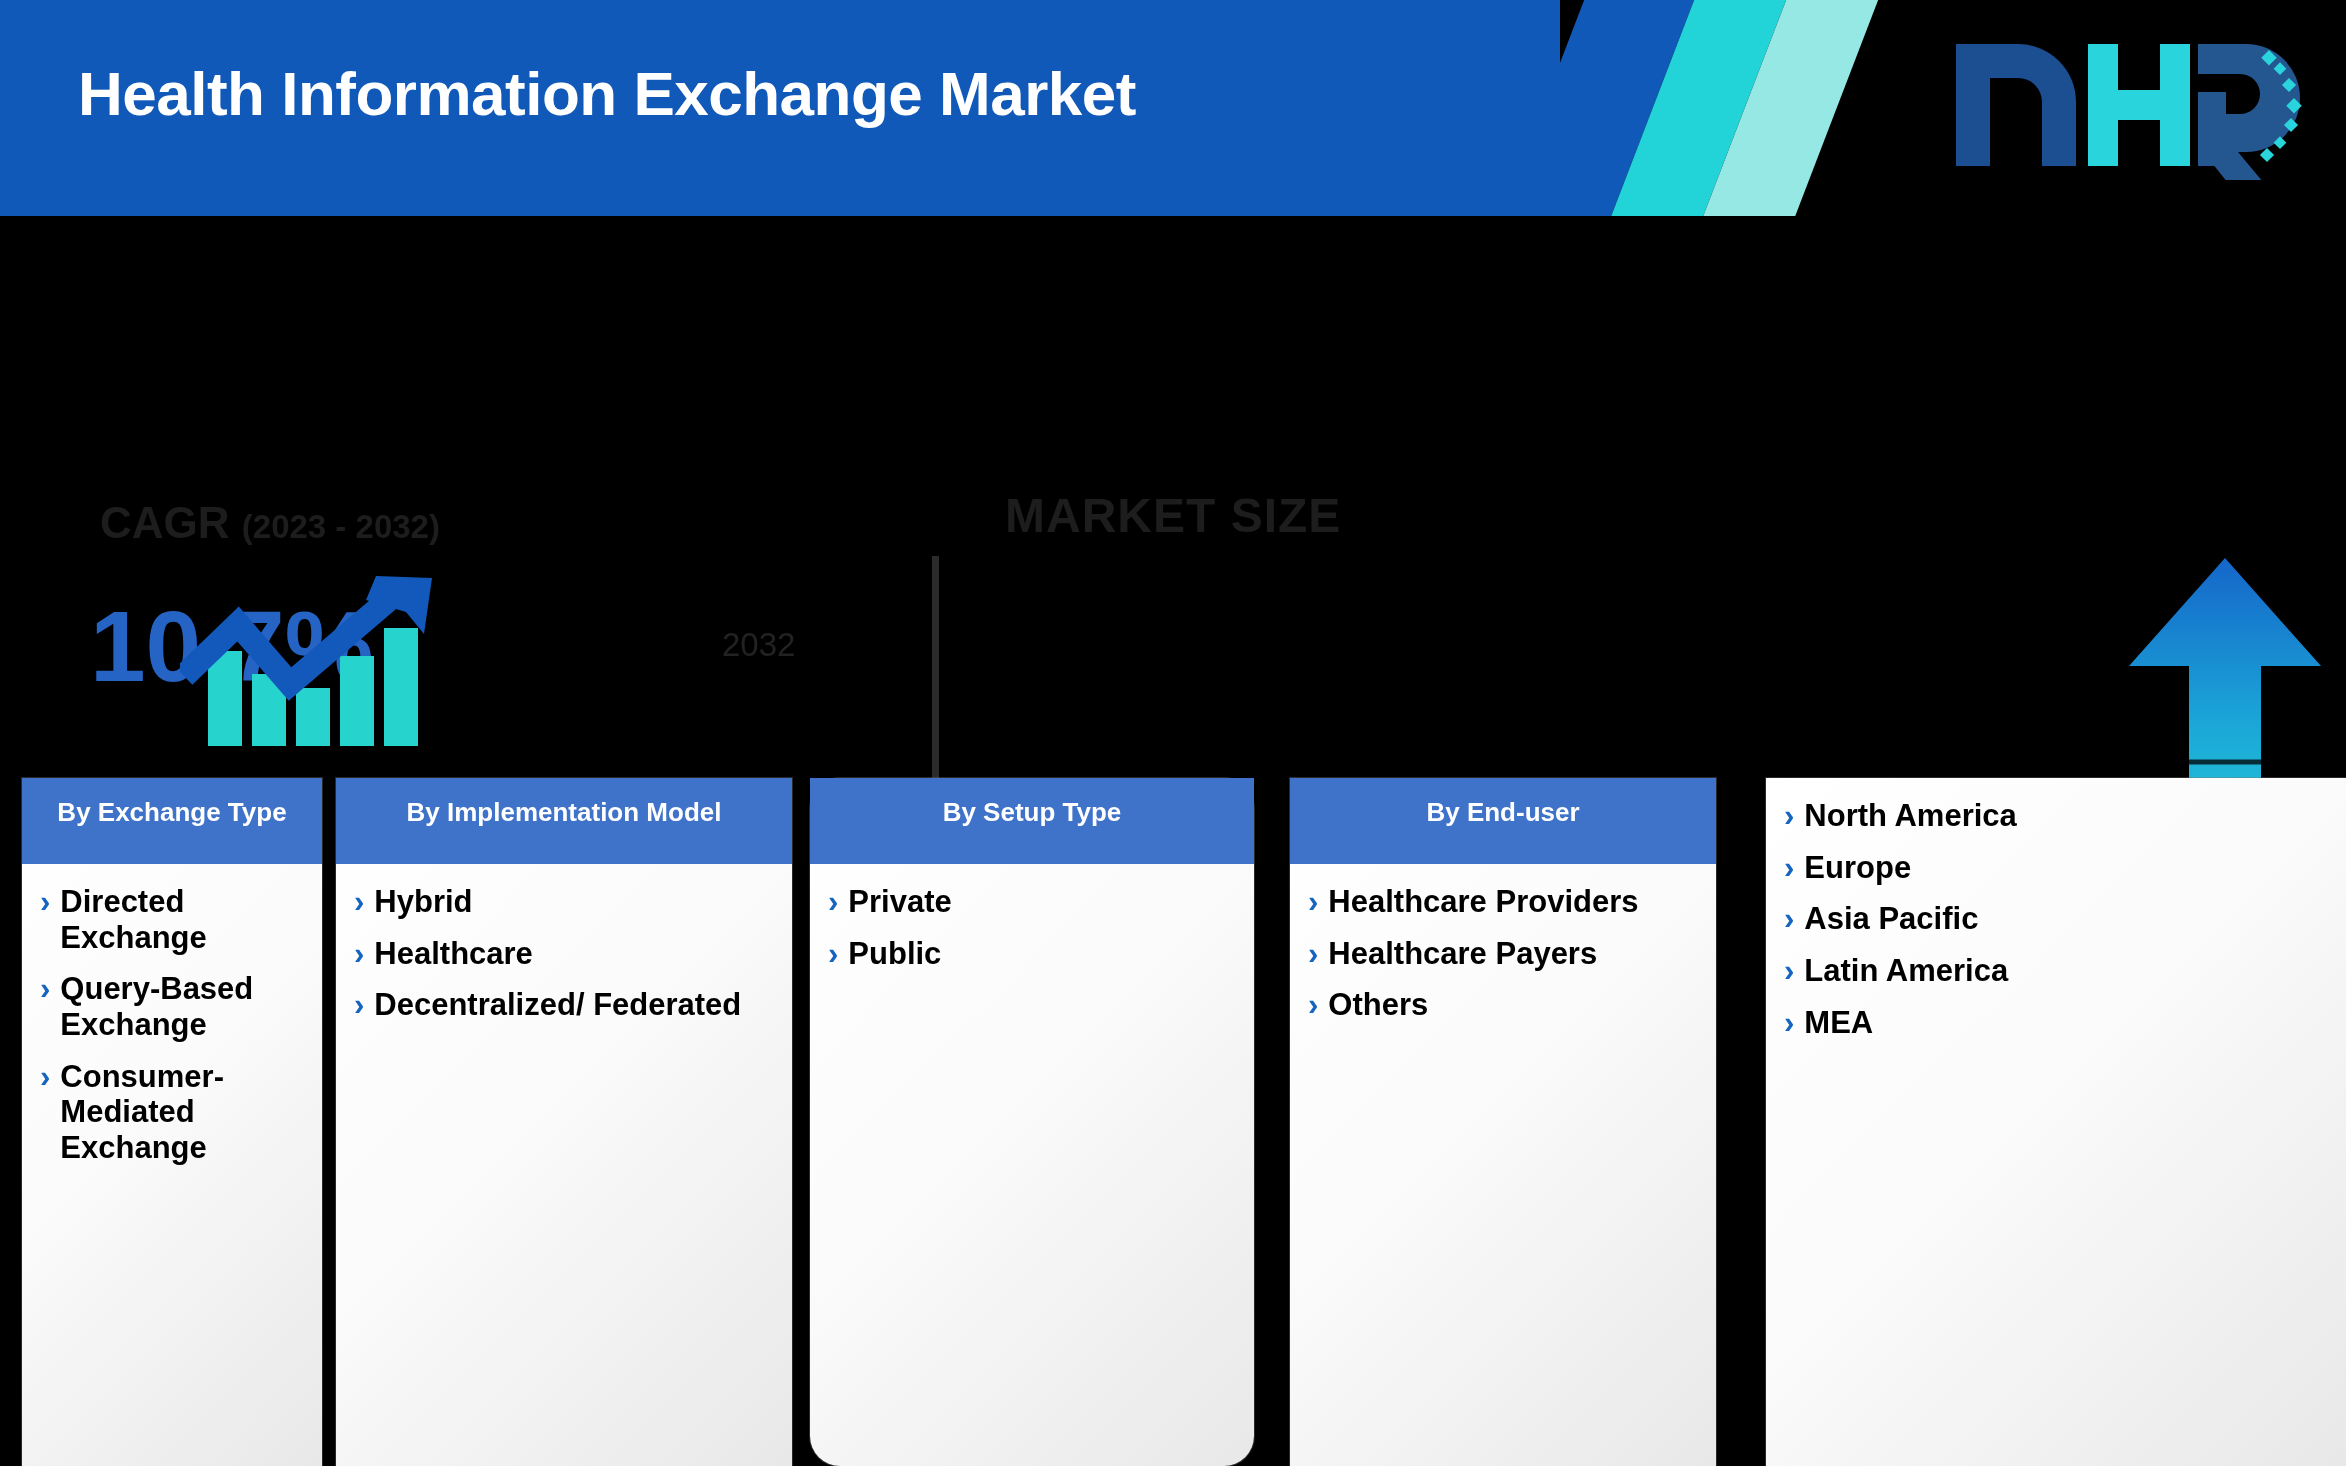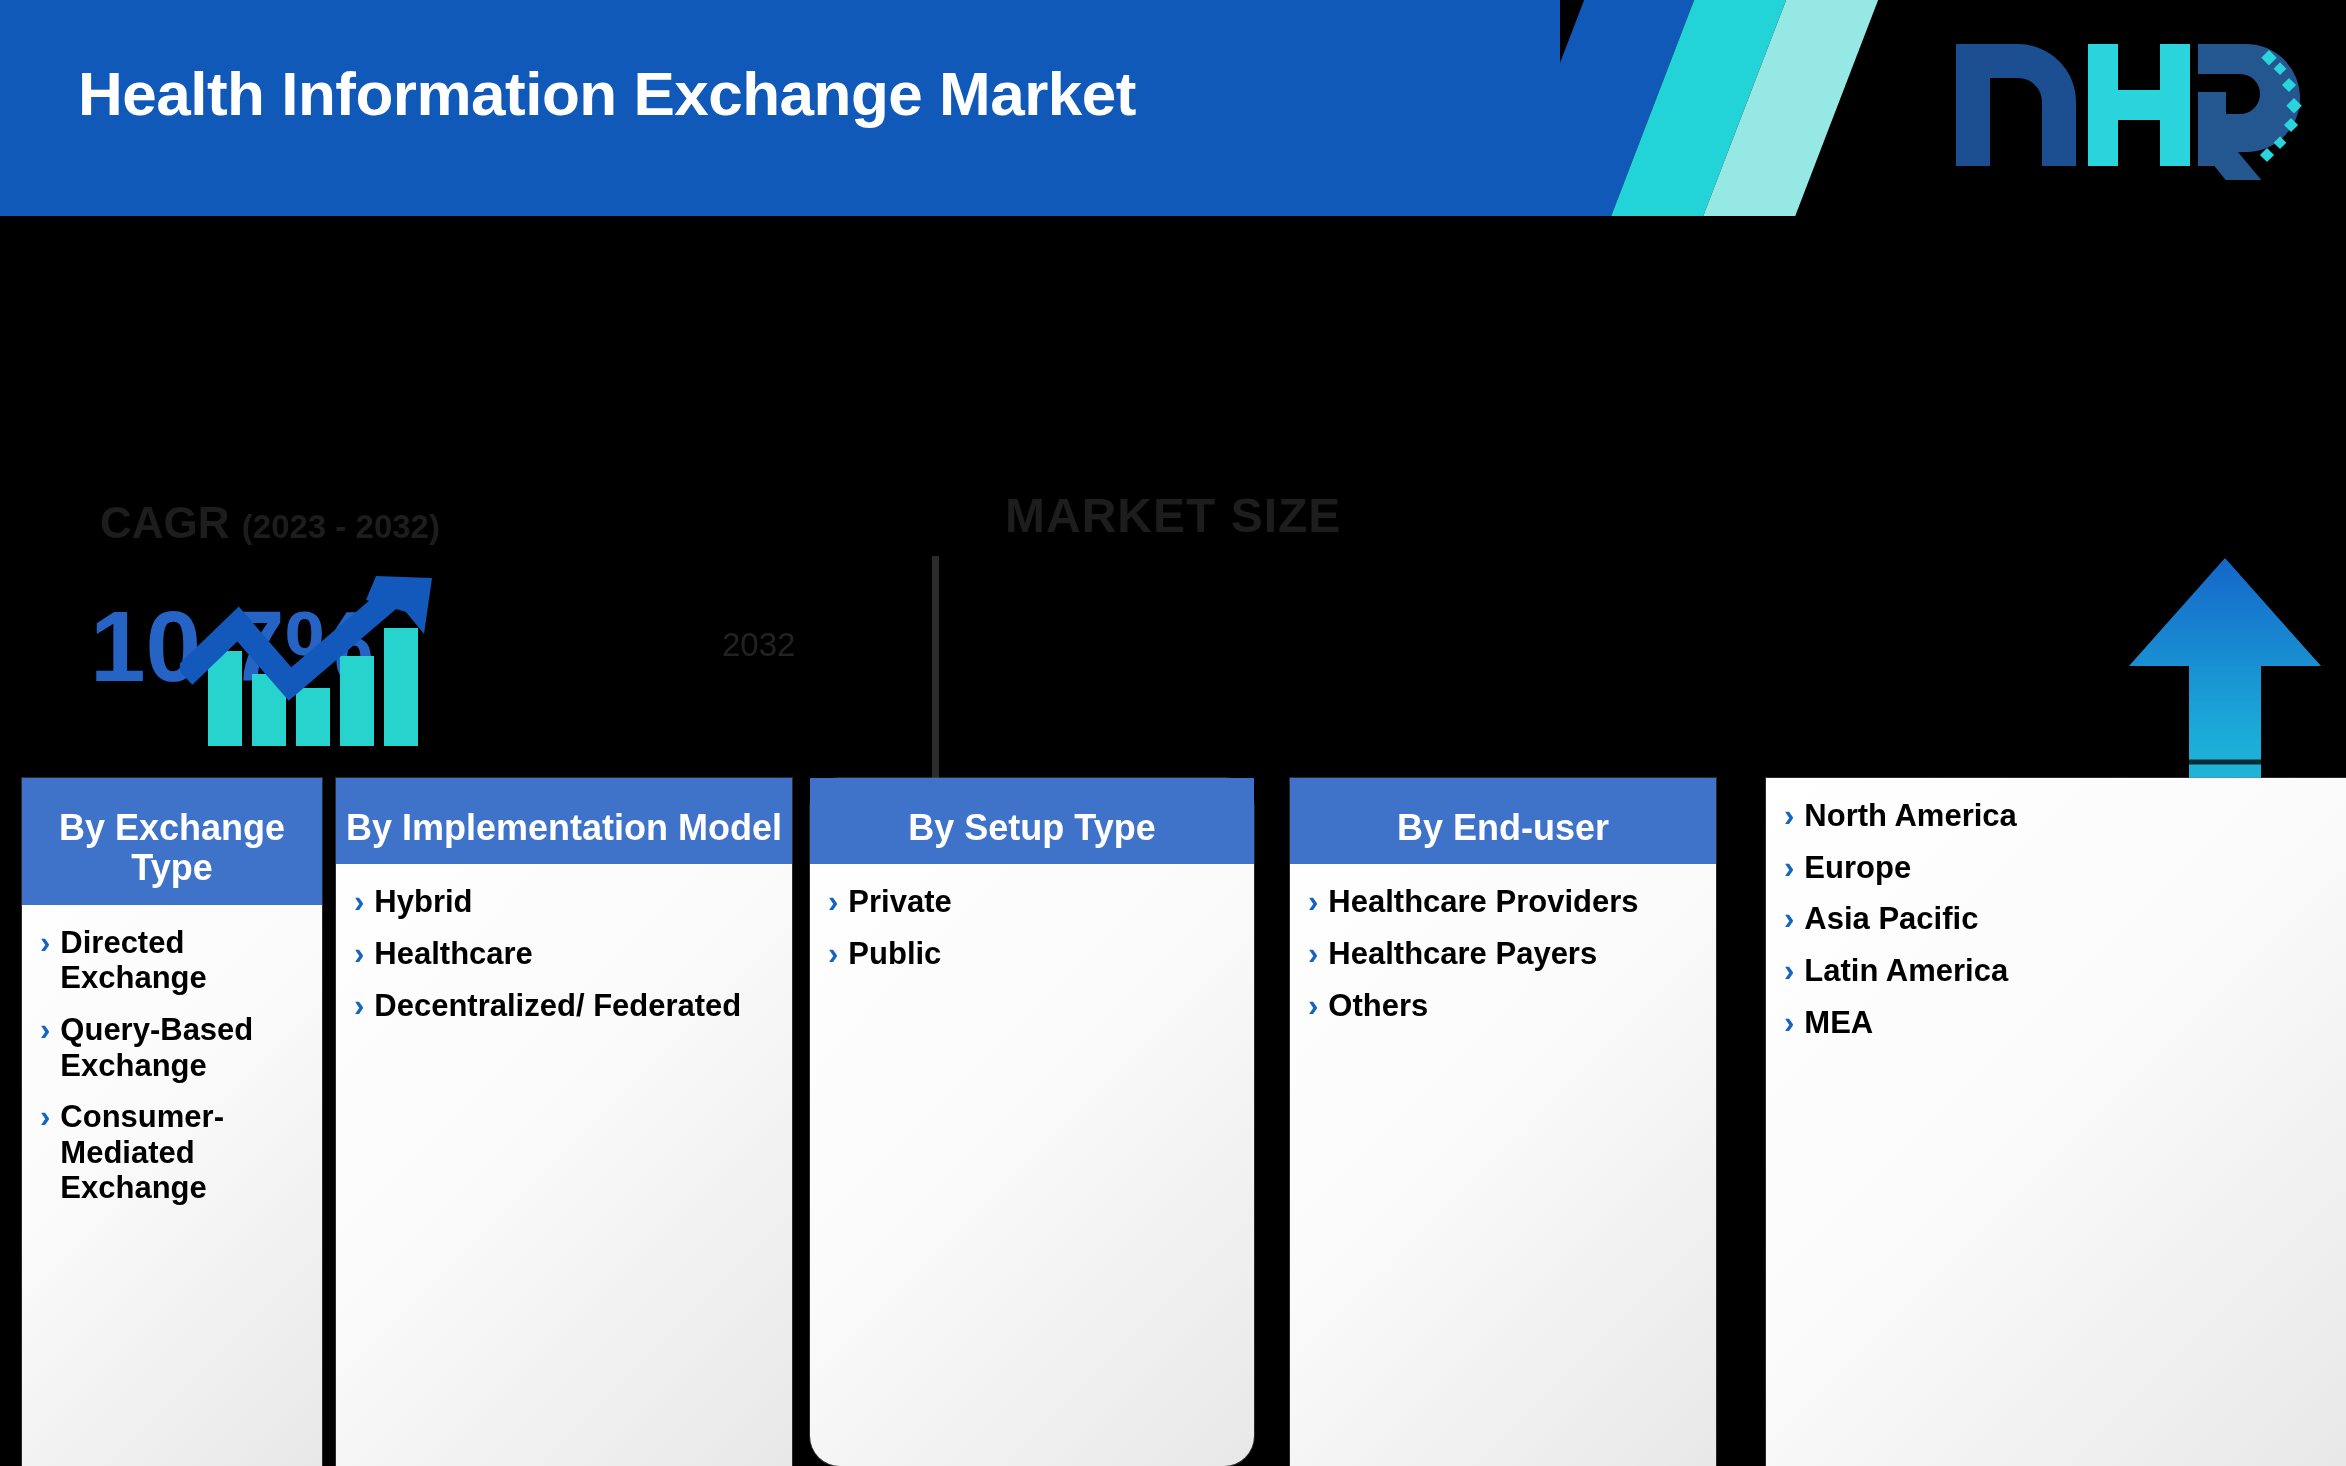--- a/index.html
+++ b/index.html
@@ -84,22 +84,22 @@
   }
   .col { position:relative; height:688px; background:#000; }
   .col-inner {
     position:absolute; top:0; bottom:0;
     background:linear-gradient(135deg,#ffffff 0%,#fbfbfb 45%,#e8e8e8 100%);
     display:flex; flex-direction:column;
     box-shadow:0 0 0 1px rgba(120,120,120,.35);
   }
   .col-head {
     background:#3f72c9; color:#fff;
-    font-size:36px; font-weight:bold; text-align:center;
-    padding:30px 8px 16px; line-height:1.12;
+    font-size:26px; font-weight:bold; text-align:center;
+    padding:0 8px 16px; line-height:1.12;
     min-height:86px; display:flex; align-items:center; justify-content:center;
   }
   .col-list { padding:20px 10px 0 18px; flex:1; }
   .item {
     display:flex; align-items:flex-start; gap:10px;
     margin-bottom:16px; color:#000;
     font-size:31px; font-weight:bold; line-height:1.15;
   }
   .chev { color:#1565c0; font-size:31px; font-weight:bold; line-height:1.15; flex:0 0 auto; }
 </style>

